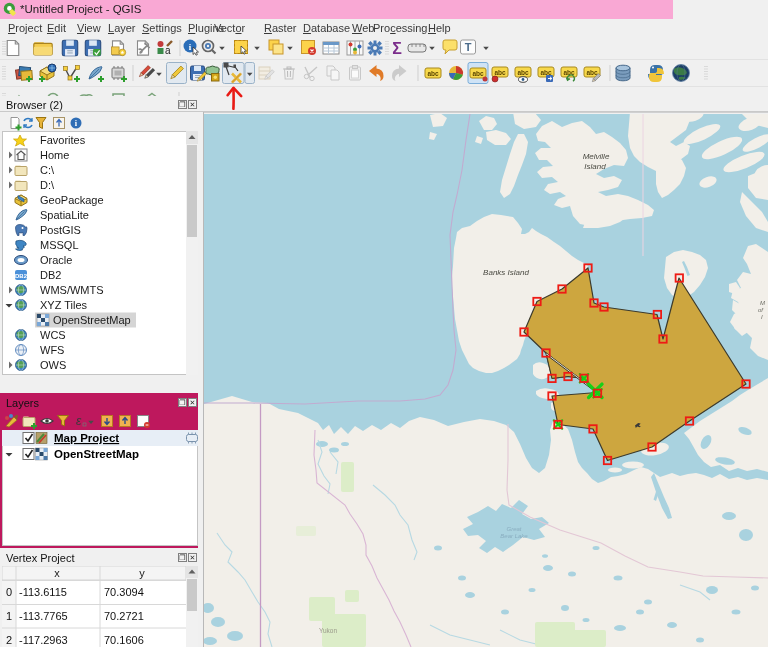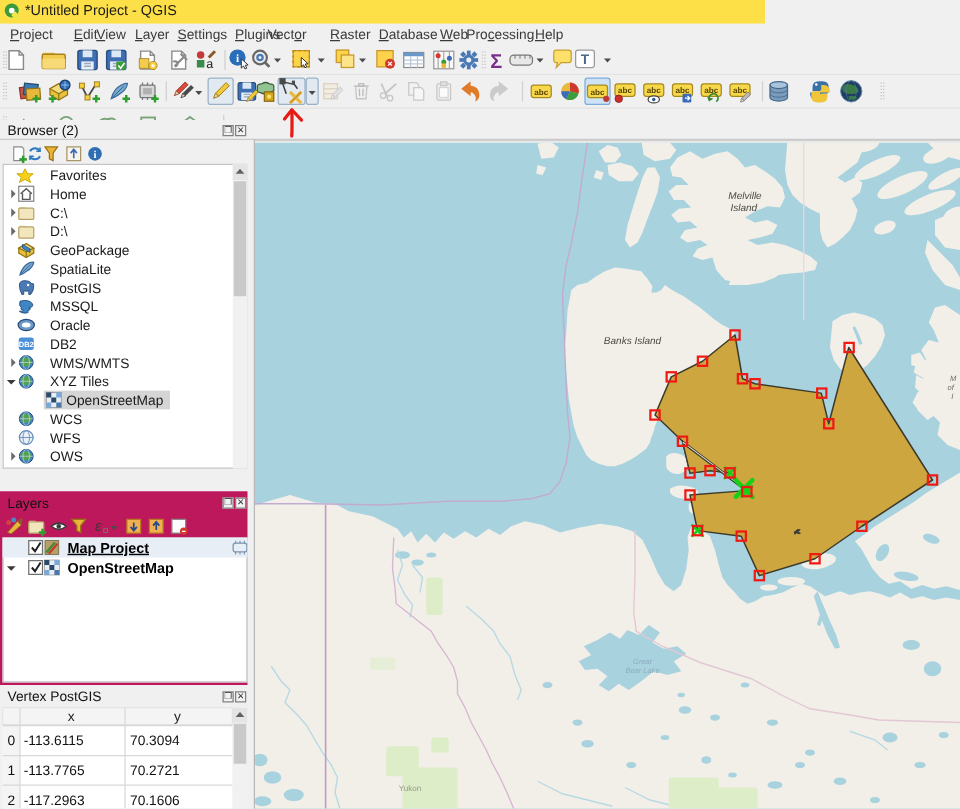--- a/index.html
+++ b/index.html
@@ -1,37 +1,37 @@
 <!DOCTYPE html>
 <html><head><meta charset="utf-8"><style>
 *{margin:0;padding:0;box-sizing:border-box}
 html,body{width:768px;height:647px;overflow:hidden}
 body{font-family:"Liberation Sans",sans-serif;background:#f0f0f0;position:relative}
 .abs{position:absolute}
-#titlebar{position:absolute;left:0;top:0;width:612px;height:19px;background:#fde047}
+#titlebar{position:absolute;left:0;top:0;width:673px;height:19px;background:#f9a8d4}
 #titletext{position:absolute;left:20px;top:3px;font-size:11.5px;color:#1c1c1c}
 #menubar{position:absolute;left:0;top:19px;width:768px;height:18px;background:#f0f0f0}
 #menubar span{position:absolute;top:3px;font-size:11px;color:#3a3a3a}
 #lpanel{position:absolute;left:0;top:96px;width:204px;height:535px;background:#f0f0f0}
 .ptitle{position:absolute;font-size:11px;color:#111}
 .pbtn{position:absolute;width:9px;height:9px;border:1px solid #808080;background:#f2f2f2;font-size:7px;line-height:7px;text-align:center;color:#333}
 .treebox{position:absolute;background:#fff;border:1px solid #c4c4c4}
 </style></head>
 <body>
 <div id="titlebar">
 <svg class="abs" style="left:3px;top:2px" width="14" height="14" viewBox="0 0 14 14">
 <circle cx="6.4" cy="6.4" r="5.6" fill="#3b9b3b"></circle>
       <circle cx="6.4" cy="6.4" r="2.3" fill="#fff"></circle>
 <rect x="7.5" y="7.5" width="6" height="4.5" rx="1" transform="rotate(45 9 9)" fill="#f0e64a"></rect>
 </svg>
 <div id="titletext">*Untitled Project - QGIS</div>
 </div>
 <div id="menubar">
 <span style="left:8px"><u>P</u>roject</span>
-<span style="left:59px"><u>E</u>dit</span>
+<span style="left:47px"><u>E</u>dit</span>
 <span style="left:77px"><u>V</u>iew</span>
 <span style="left:108px"><u>L</u>ayer</span>
 <span style="left:142px"><u>S</u>ettings</span>
 <span style="left:188px"><u>P</u>lugins</span>
 <span style="left:214px">Vect<u>o</u>r</span>
 <span style="left:264px"><u>R</u>aster</span>
 <span style="left:303px"><u>D</u>atabase</span>
 <span style="left:352px"><u>W</u>eb</span>
 <span style="left:373px">Pro<u>c</u>essing</span>
 <span style="left:428px"><u>H</u>elp</span>
@@ -642,21 +642,21 @@
           <rect x="-2" y="-2" width="4" height="4" fill="#2a4a6a"></rect>
           <rect x="-6" y="2" width="4" height="4" fill="#7aa8d8"></rect>
           <rect x="2" y="2" width="4" height="4" fill="#4a78a8"></rect>
         </g>
 <text x="52" y="4" font-size="11.5" font-weight="bold" fill="#000">OpenStreetMap</text>
 </g>
 </svg>
 </div>
 
 <div class="abs" style="left:0;top:548px;width:204px;height:99px;background:#f0f0f0">
-<div class="ptitle" style="left:6px;top:4px">Vertex PostGIS</div>
+<div class="ptitle" style="left:6px;top:4px">Vertex Project</div>
 <div class="pbtn" style="left:178px;top:5px">❐</div>
 <div class="pbtn" style="left:188px;top:5px">✕</div>
 <svg class="abs" style="left:2px;top:18px" width="196" height="81" viewBox="0 0 196 81">
 <rect x="0" y="0" width="184" height="81" fill="#fff"></rect>
 <rect x="0" y="0" width="184" height="14" fill="#f4f4f4" stroke="#d5d5d5" stroke-width="1"></rect>
 <rect x="0" y="14" width="14" height="67" fill="#f4f4f4"></rect>
 <g stroke="#d8d8d8">
         <line x1="14" y1="0" x2="14" y2="81"></line>
         <line x1="98" y1="0" x2="98" y2="81"></line>
         <line x1="0" y1="14.5" x2="184" y2="14.5"></line>

